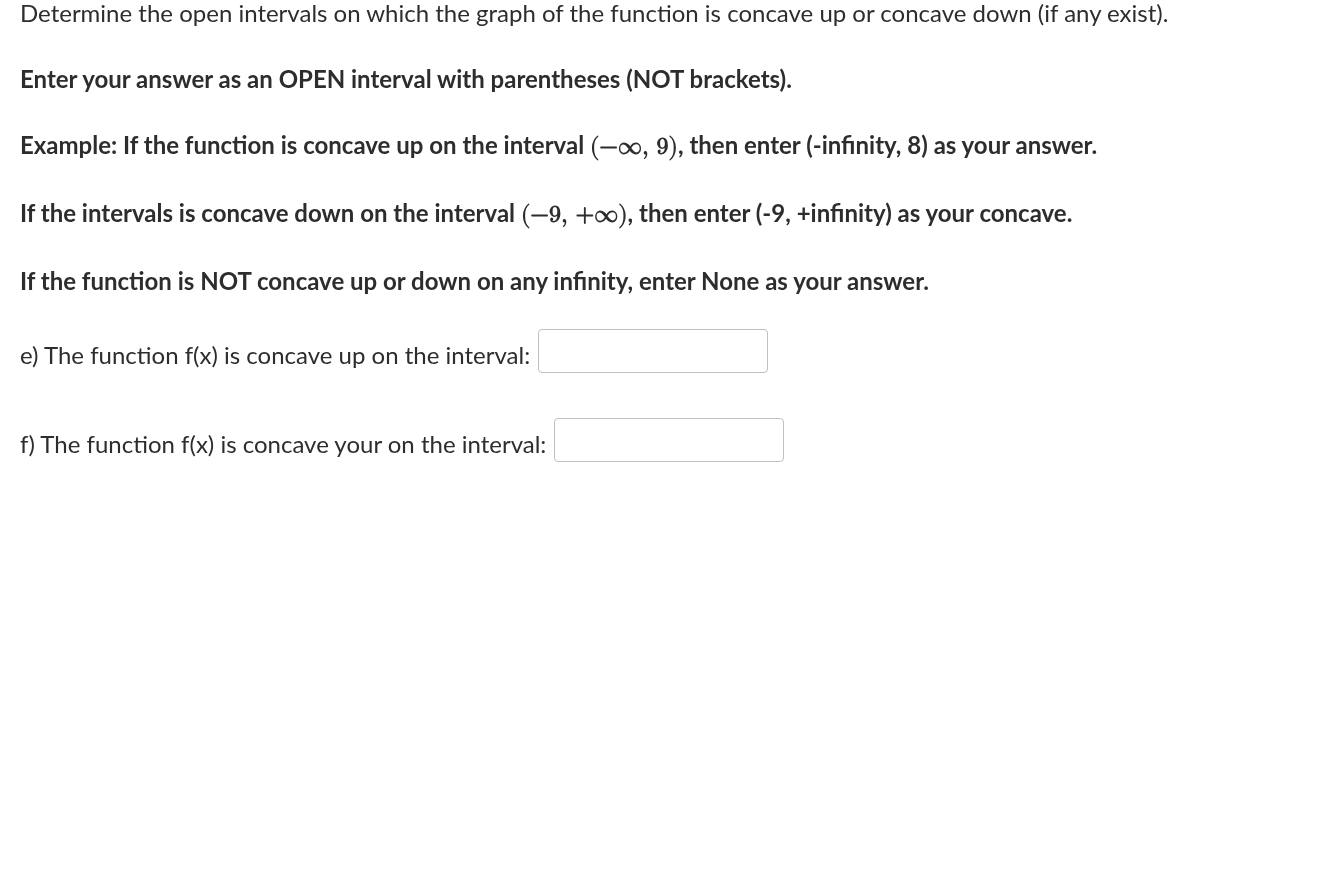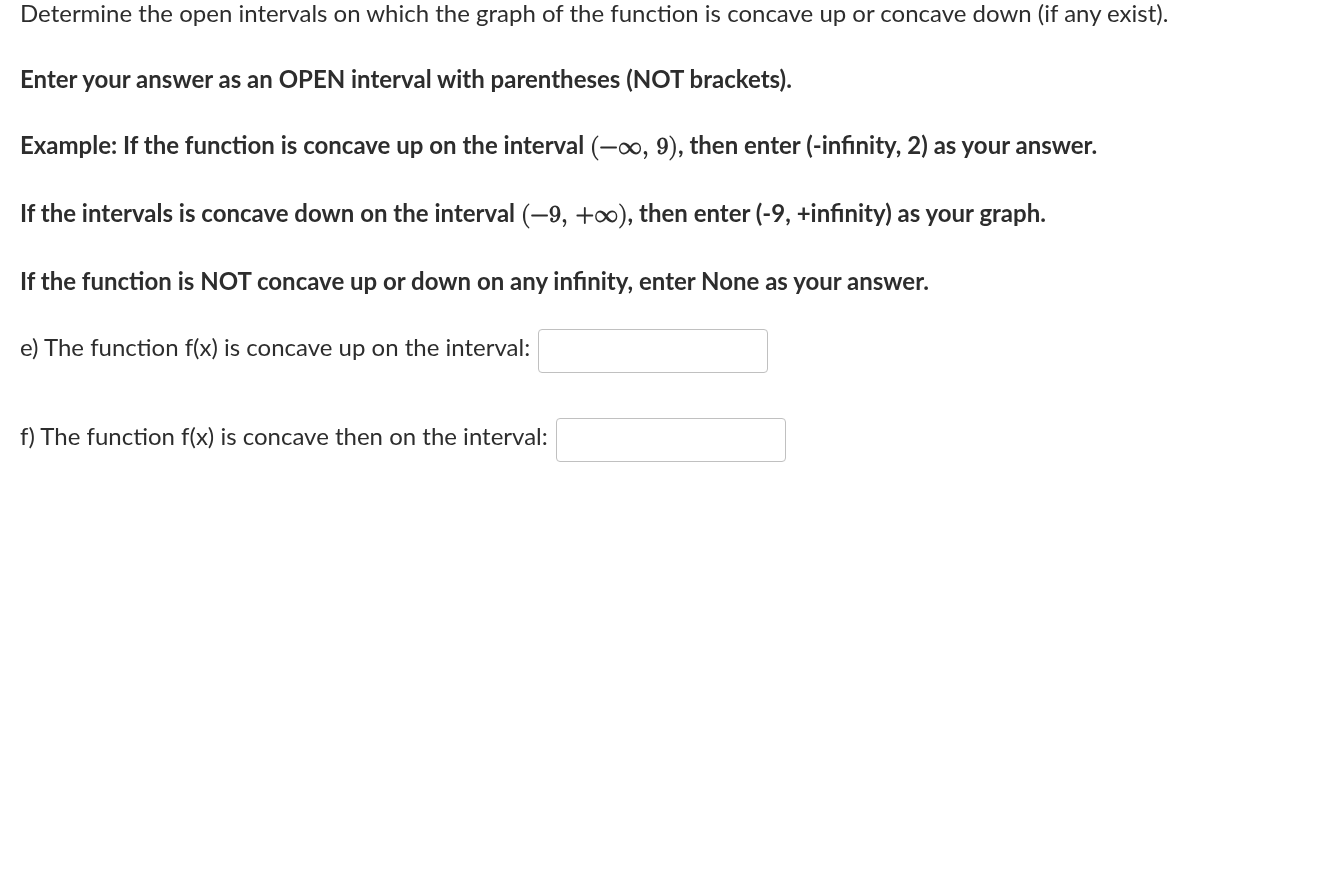--- a/index.html
+++ b/index.html
@@ -26,21 +26,21 @@
     .bold {
       font-weight: 700;
     }
     .math {
       font-family: 'Latin Modern Math', 'STIX Two Math', 'Cambria Math', serif;
       display: inline-block;
       vertical-align: baseline;
     }
     .question-row {
       display: flex;
-      align-items: flex-start;
+      align-items: flex-end;
       margin-bottom: 45px;
       font-weight: 400;
     }
     .input-box {
       border: 1px solid #c0c0c0;
       border-radius: 4px;
       height: 44px;
       width: 230px;
       margin-left: 8px;
       font-size: 22px;
@@ -54,32 +54,32 @@
 
 <div class="para para-first">
   <span>Determine the open intervals on which the graph of the function is concave up or concave down (if any exist).</span>
 </div>
 
 <div class="para bold">
   <span>Enter your answer as an OPEN interval with parentheses (NOT brackets).</span>
 </div>
 
 <div class="para bold">
-  <span>Example: If the function is concave up on the interval </span><span class="math">(−∞, 9)</span><span>, then enter (-infinity, 2) as your answer.</span>
+  <span>Example: If the function is concave up on the interval </span><span class="math">(−∞, 9)</span><span>, then enter (-infinity, 8) as your answer.</span>
 </div>
 
 <div class="para bold">
-  <span>If the intervals is concave down on the interval </span><span class="math">(−9, +∞)</span><span>, then enter (-9, +infinity) as your graph.</span>
+  <span>If the intervals is concave down on the interval </span><span class="math">(−9, +∞)</span><span>, then enter (-9, +infinity) as your concave.</span>
 </div>
 
 <div class="para bold">
   <span>If the function is NOT concave up or down on any infinity, enter None as your answer.</span>
 </div>
 
 <div class="question-row">
   <span>e) The function f(x) is concave up on the interval: </span>
   <input type="text" class="input-box" value="" style="">
 </div>
 
 <div class="question-row">
-  <span>f) The function f(x) is concave then on the interval: </span>
+  <span>f) The function f(x) is concave your on the interval: </span>
   <input type="text" class="input-box" value="" style="">
 </div>
 
 </body></html>

